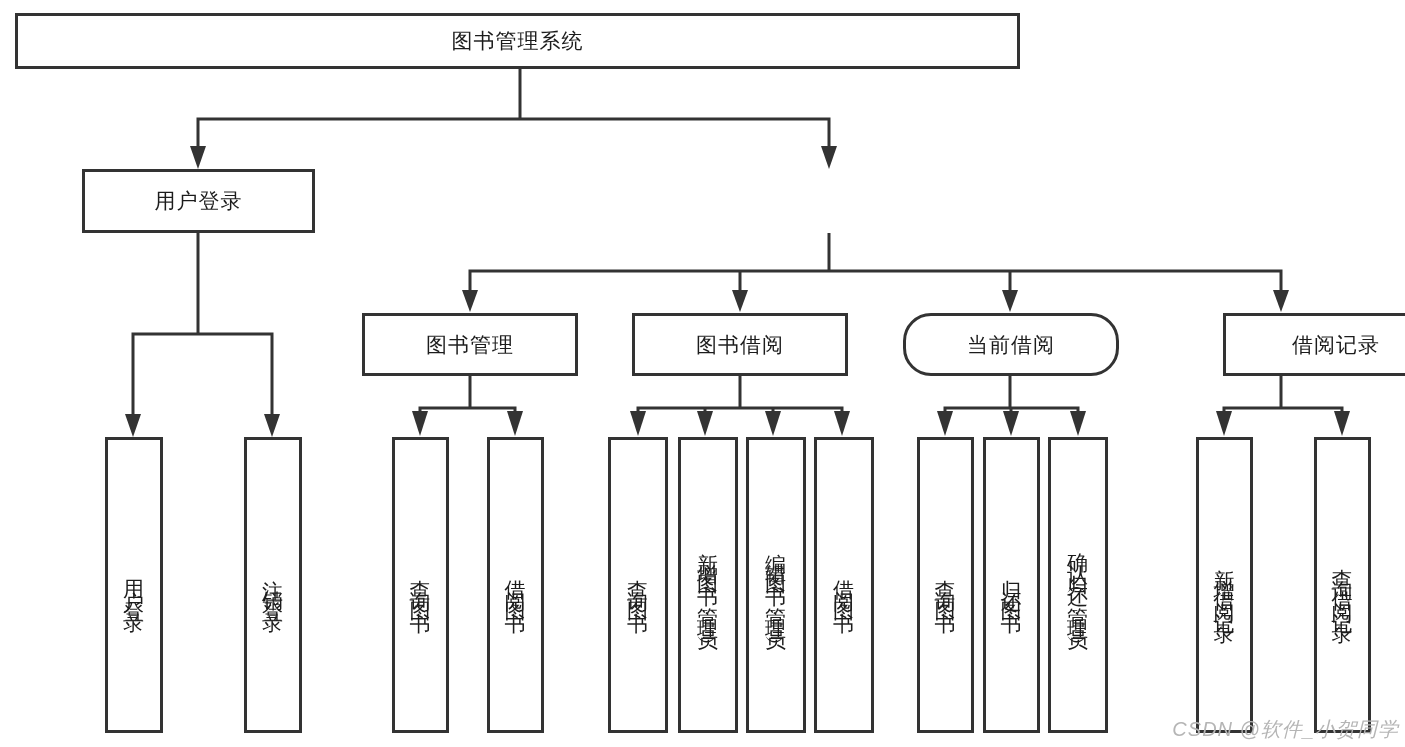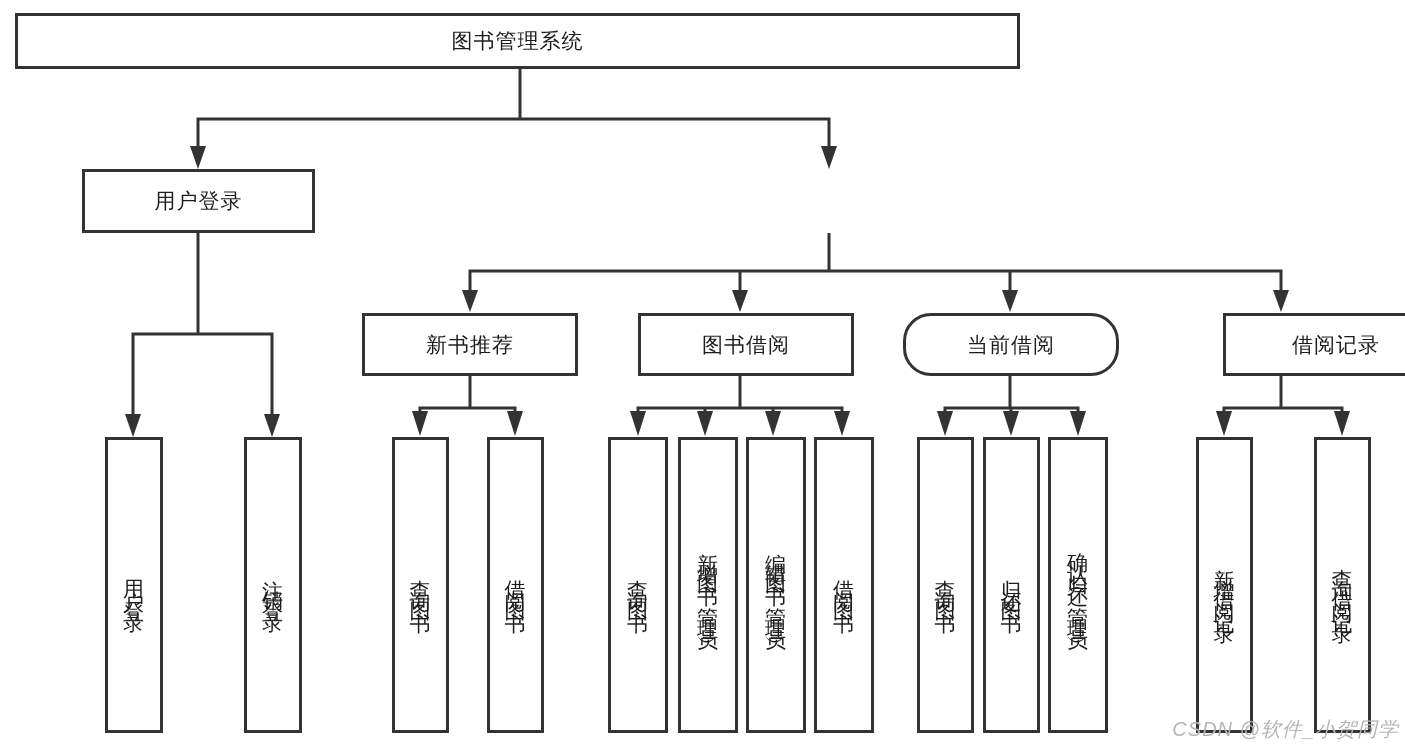--- a/index.html
+++ b/index.html
@@ -92,22 +92,22 @@
     <path class="connector" d="M1281,376 V408"></path>
     <path class="connector" d="M1224,412 V408 H1342 V412"></path>
     <polygon class="arrowhead" points="1216,411 1232,411 1224,436"></polygon>
     <polygon class="arrowhead" points="1334,411 1350,411 1342,436"></polygon>
   </svg>
 
   <div class="node" style="left:15px;top:13px;width:1005px;height:56px;">图书管理系统</div>
 
   <div class="node" style="left:82px;top:169px;width:233px;height:64px;">用户登录</div>
 
-  <div class="node" style="left:362px;top:313px;width:216px;height:63px;">新书推荐</div>
-  <div class="node" style="left:632px;top:313px;width:216px;height:63px;margin-left:6px;">图书借阅</div>
+  <div class="node" style="left:362px;top:313px;width:216px;height:63px;">图书管理</div>
+  <div class="node" style="left:632px;top:313px;width:216px;height:63px;">图书借阅</div>
   <div class="node" style="left:903px;top:313px;width:216px;height:63px;border-radius:28px;">当前借阅</div>
   <div class="node" style="left:1223px;top:313px;width:226px;height:63px;">借阅记录</div>
 
   <div class="vnode" style="left:105px;top:437px;width:58px;height:296px;">用户登录</div>
   <div class="vnode" style="left:244px;top:437px;width:58px;height:296px;">注销登录</div>
 
   <div class="vnode" style="left:392px;top:437px;width:57px;height:296px;">查询图书</div>
   <div class="vnode" style="left:487px;top:437px;width:57px;height:296px;">借阅图书</div>
 
   <div class="vnode" style="left:608px;top:437px;width:60px;height:296px;">查询图书</div>

